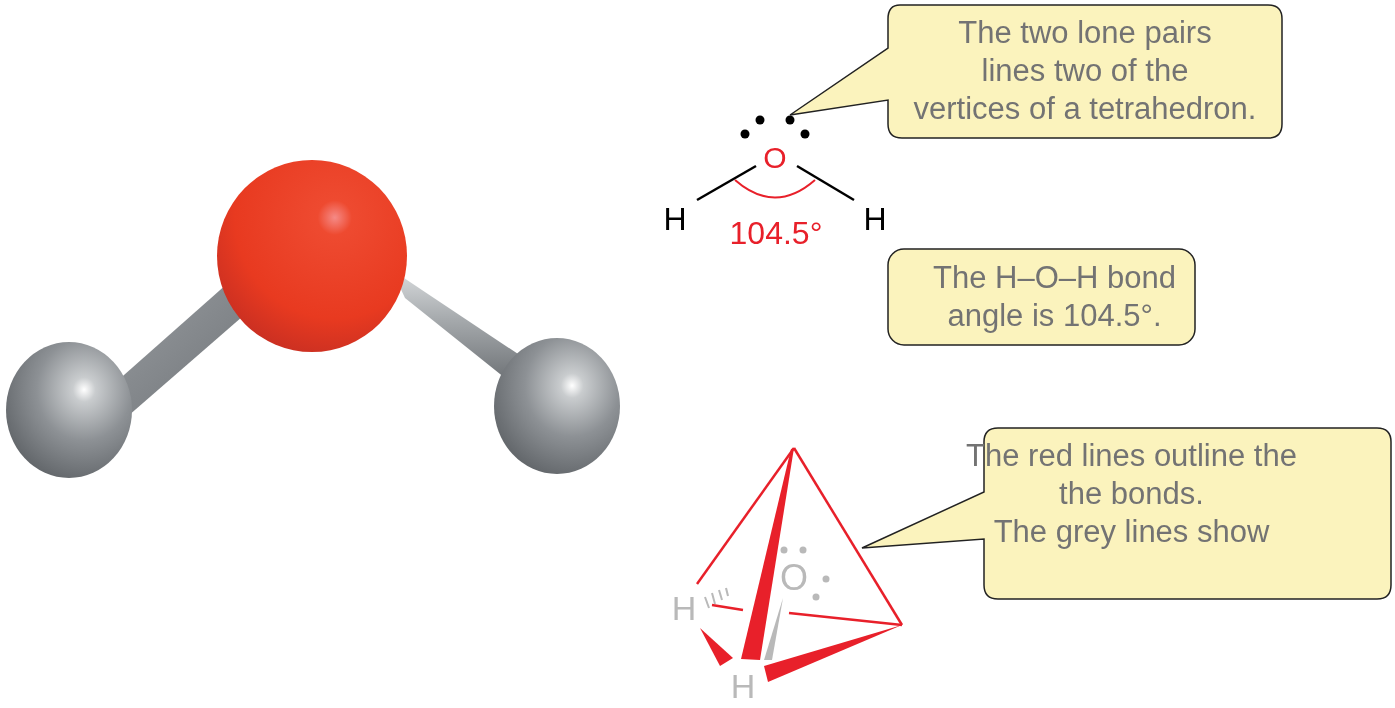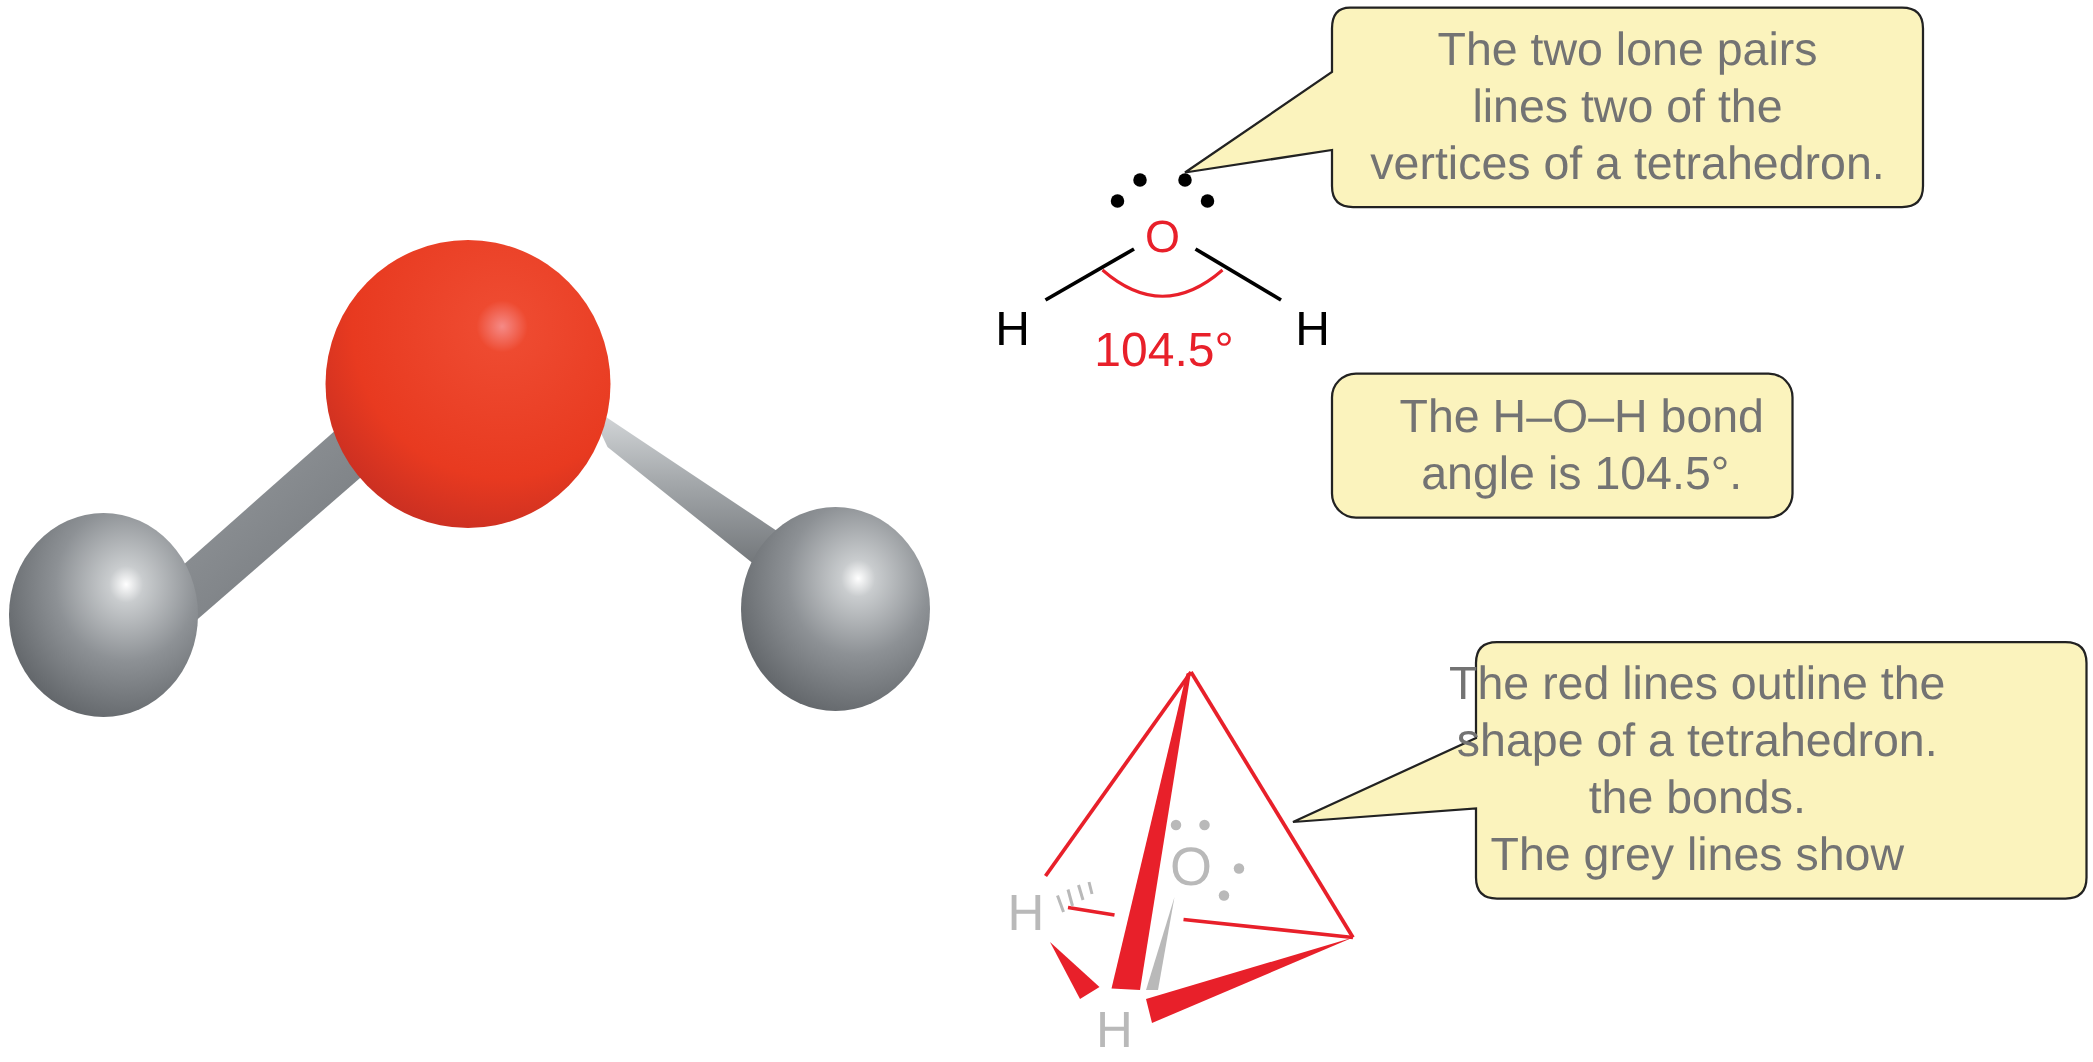--- a/index.html
+++ b/index.html
@@ -100,16 +100,15 @@
   <div>vertices of a tetrahedron.</div>
 </div>
 
 <div class="callout-text" style="left:888px; top:259px; width:307px;margin-left:13px;">
   <div>The H–O–H bond</div>
   <div>angle is 104.5°.</div>
 </div>
 
 <div class="callout-text" style="left:928px; top:437px; width:407px;">
   <div>The red lines outline the</div>
-  <div>shape of a tetrahedron.</div>
   <div>the bonds.</div>
   <div>The grey lines show</div>
 </div>
 
 </body></html>

